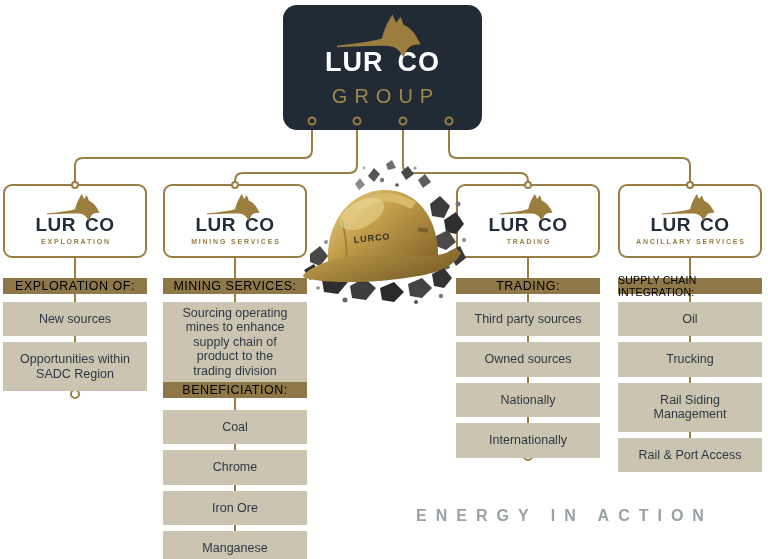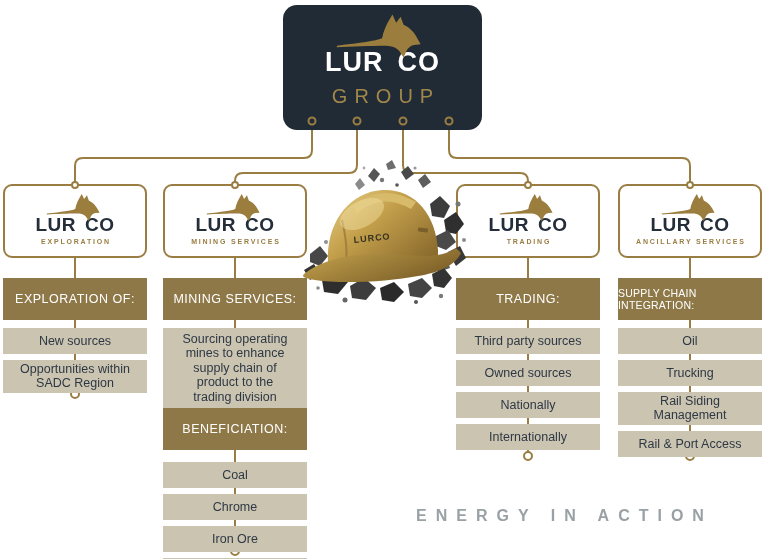--- a/index.html
+++ b/index.html
@@ -23,28 +23,28 @@
   .group-label{margin-top:7px;font-size:20px;letter-spacing:7px;color:#A1874A;
                text-indent:7px;}
   
   .column{position:absolute;top:184px;width:144px;z-index:1;}
   .col-1{left:3px;}.col-2{left:163px;}.col-3{left:456px;}.col-4{left:618px;}
   .logo-box{height:74px;background:#ffffff;border:2px solid #9A7D42;border-radius:9px;
             box-sizing:border-box;display:flex;flex-direction:column;align-items:center;
             justify-content:flex-start;padding-top:7px;margin-bottom:20px;}
   .sub-label{margin-top:2px;font-size:7px;font-weight:700;letter-spacing:1.8px;color:#9A7D42;
              text-indent:1.8px;}
-  .bar{height:42px;background:#8F7848;color:#ffffff;display:flex;align-items:center;
+  .bar{height:16px;background:#8F7848;color:#000000;display:flex;align-items:center;
        justify-content:center;font-size:12.5px;font-weight:500;letter-spacing:.5px;
        margin-bottom:8px;}
   .bar.tight{font-size:10.5px;letter-spacing:.2px;}
   .bar.sub{margin-bottom:12px;}
   .item{background:#CBC4B1;color:#2E3844;min-height:26px;display:flex;align-items:center;
         justify-content:center;text-align:center;font-size:12.5px;line-height:1.15;
-        padding:2px 4px;box-sizing:border-box;margin-bottom:6px;}
+        padding:10px 4px;box-sizing:border-box;margin-bottom:6px;}
   .item.big{margin-bottom:0;padding:4px 18px;}
   
   .helmet{position:absolute;left:298px;top:158px;width:170px;height:150px;z-index:3;}
   
   .tagline{position:absolute;left:416px;top:507px;font-size:16px;font-weight:700;
            letter-spacing:9px;color:#99A1A4;white-space:nowrap;z-index:1;}
   .hidden-defs{position:absolute;width:0;height:0;overflow:hidden;}
 </style>
 </head>
 <body>

